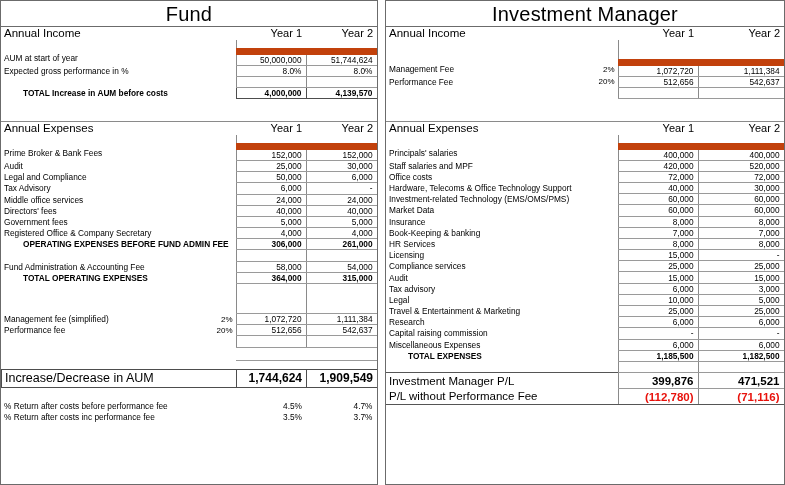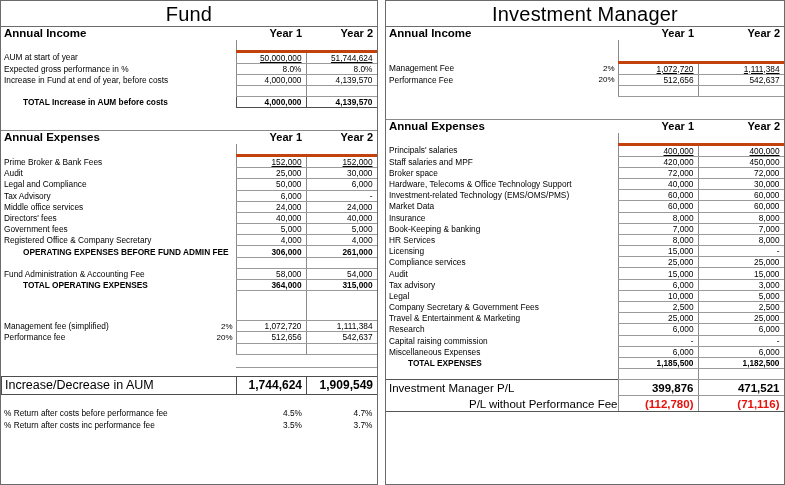--- a/index.html
+++ b/index.html
@@ -33,32 +33,32 @@
 
   table{border-collapse:collapse;width:100%;table-layout:fixed;font-size:8.3px;}
   td{padding:0;vertical-align:middle;white-space:nowrap;overflow:hidden;}
 
   .lbl{padding-left:3px;}
   .pct{text-align:right;padding-right:3px;font-size:8px;}
   .num{text-align:right;padding-right:4px;}
 
   .r{height:11.2px;}
   .r-sp{height:11.2px;}
-  .hdrrow td{font-size:11.5px;font-weight:700;padding-bottom:1px;}
+  .hdrrow td{font-size:11.5px;font-weight:400;padding-bottom:1px;}
   .hdrrow .num{font-size:11px;}
 
   .bold{font-weight:700;padding-left:22px;}
   .red{color:#e8120c;}
 
   .bx-l{border-left:1px solid #8a8a8a;}
   .bx-r{border-right:1px solid #8a8a8a;}
-  .bt{border-top:3px solid #c2410c;text-decoration:underline;}
+  .bt{border-top:7px solid #c2410c;}
   .bb{border-bottom:1px solid #9a9a9a;}
   .bt-d{border-top:1.6px solid #555;}
-  .bb-d{border-bottom:1.6px solid #555;text-align:right;}
+  .bb-d{border-bottom:1.6px solid #555;}
 
   .bigrow td{font-size:12.5px;font-weight:400;height:17px;margin-left:12px;}
   .bigrow .num{font-weight:700;font-size:12px;}
   .box td{border-top:1.4px solid #4d4d4d;border-bottom:1.4px solid #4d4d4d;}
   .box .bx-l{border-left:1.4px solid #4d4d4d;}
   .box .bx-r{border-right:1.4px solid #4d4d4d;}
 
   .plrow td{font-size:11.5px;height:15px;}
   .plrow .num{font-weight:700;font-size:11.5px;}
   .secrule{border-top:1px solid #8a8a8a;}
@@ -93,25 +93,20 @@
       <tr class="r">
         <td class="lbl" colspan="2">AUM at start of year</td>
         <td class="num bx-l bx-r bt bb">50,000,000</td>
         <td class="num bt bb bx-r">51,744,624</td>
       </tr>
       <tr class="r">
         <td class="lbl" colspan="2">Expected gross performance in %</td>
         <td class="num bx-l bx-r bb">8.0%</td>
         <td class="num bb bx-r">8.0%</td>
       </tr>
-      <tr class="r">
-        <td class="lbl" colspan="2">Increase in Fund at end of year, before costs</td>
-        <td class="num bx-l bx-r bb">4,000,000</td>
-        <td class="num bb bx-r">4,139,570</td>
-      </tr>
       <tr class="r-sp">
         <td colspan="2"></td>
             <td class="bx-l bx-r bb"></td>
             <td class="bb bx-r"></td>
       </tr>
       <tr class="r box">
         <td class="lbl bold" colspan="2" style="border:0">TOTAL Increase in AUM before costs</td>
         <td class="num bold bx-l bx-r">4,000,000</td>
         <td class="num bold bx-r">4,139,570</td>
       </tr>
@@ -337,24 +332,24 @@
       </tbody>
         <tbody id="im-expense-body">
           <tr class="r">
             <td class="lbl" colspan="2">Principals' salaries</td>
             <td class="num bx-l bx-r bb bt">400,000</td>
             <td class="num bb bx-r bt">400,000</td>
           </tr>
           <tr class="r">
             <td class="lbl" colspan="2">Staff salaries and MPF</td>
             <td class="num bx-l bx-r bb">420,000</td>
-            <td class="num bb bx-r">450,000</td>
-          </tr>
-          <tr class="r">
-            <td class="lbl" colspan="2">Broker space</td>
+            <td class="num bb bx-r">520,000</td>
+          </tr>
+          <tr class="r">
+            <td class="lbl" colspan="2">Office costs</td>
             <td class="num bx-l bx-r bb">72,000</td>
             <td class="num bb bx-r">72,000</td>
           </tr>
           <tr class="r">
             <td class="lbl" colspan="2">Hardware, Telecoms &amp; Office Technology Support</td>
             <td class="num bx-l bx-r bb">40,000</td>
             <td class="num bb bx-r">30,000</td>
           </tr>
           <tr class="r">
             <td class="lbl" colspan="2">Investment-related Technology (EMS/OMS/PMS)</td>
@@ -398,25 +393,20 @@
           </tr>
           <tr class="r">
             <td class="lbl" colspan="2">Tax advisory</td>
             <td class="num bx-l bx-r bb">6,000</td>
             <td class="num bb bx-r">3,000</td>
           </tr>
           <tr class="r">
             <td class="lbl" colspan="2">Legal</td>
             <td class="num bx-l bx-r bb">10,000</td>
             <td class="num bb bx-r">5,000</td>
-          </tr>
-          <tr class="r">
-            <td class="lbl" colspan="2">Company Secretary &amp; Government Fees</td>
-            <td class="num bx-l bx-r bb">2,500</td>
-            <td class="num bb bx-r">2,500</td>
           </tr>
           <tr class="r">
             <td class="lbl" colspan="2">Travel &amp; Entertainment &amp; Marketing</td>
             <td class="num bx-l bx-r bb">25,000</td>
             <td class="num bb bx-r">25,000</td>
           </tr>
           <tr class="r">
             <td class="lbl" colspan="2">Research</td>
             <td class="num bx-l bx-r bb">6,000</td>
             <td class="num bb bx-r">6,000</td>

